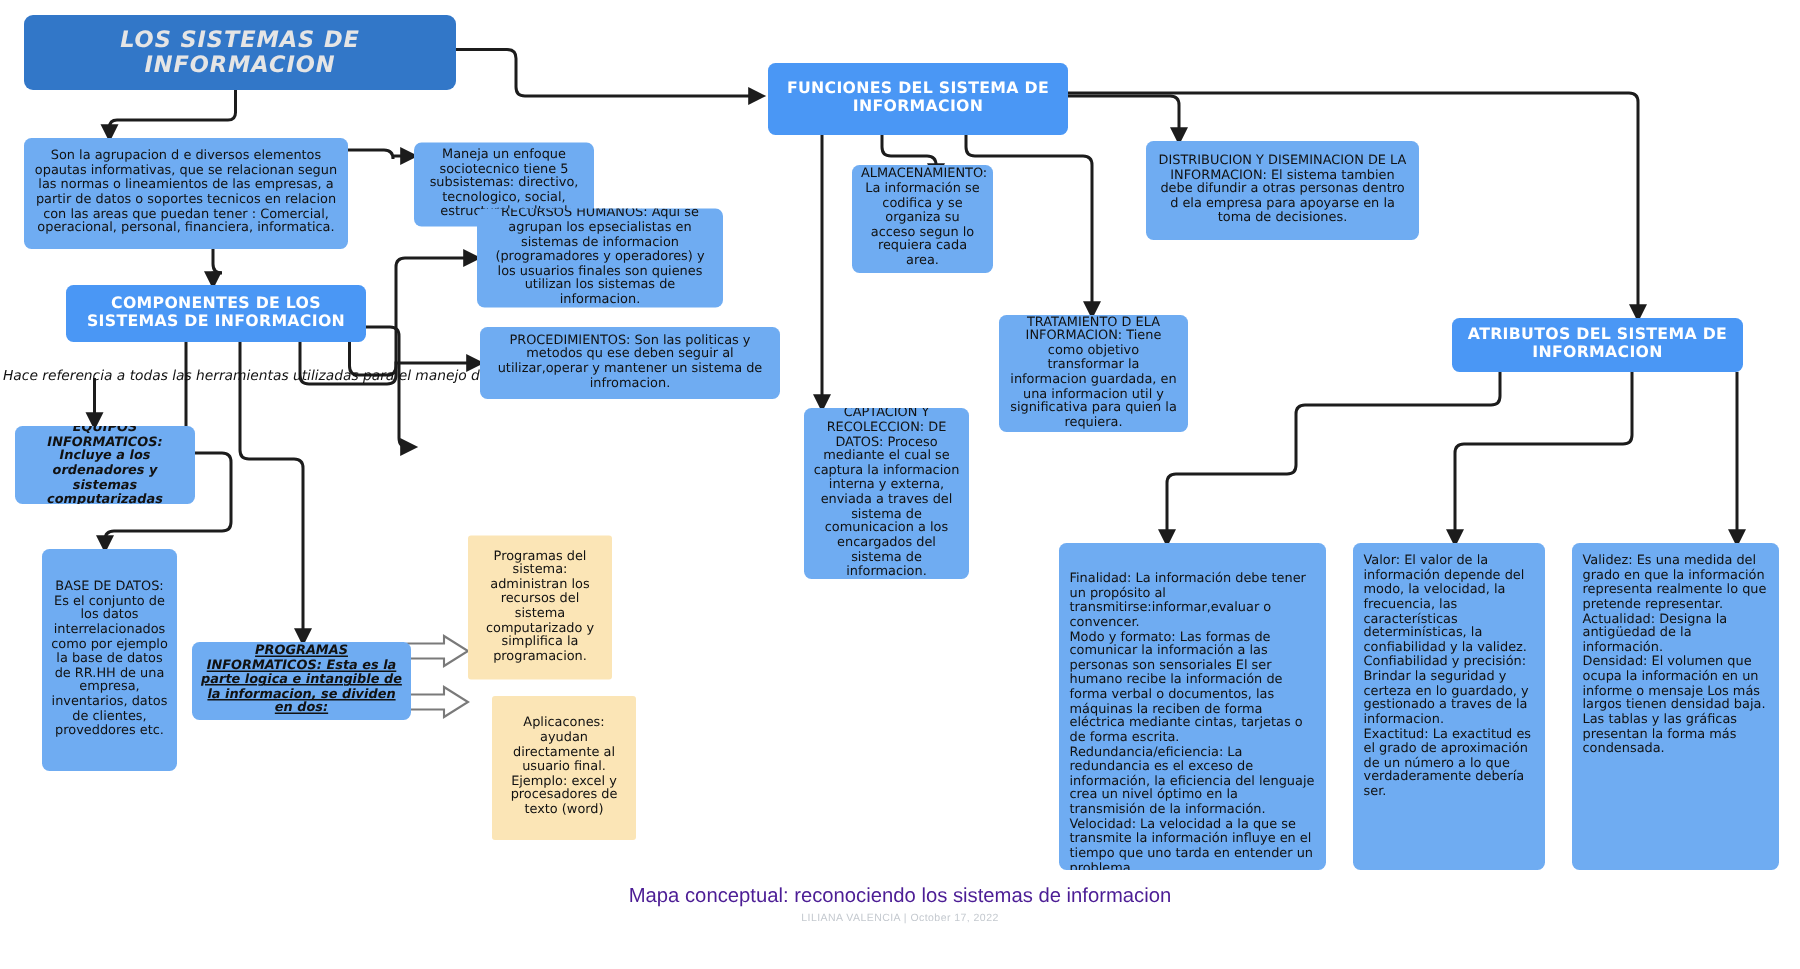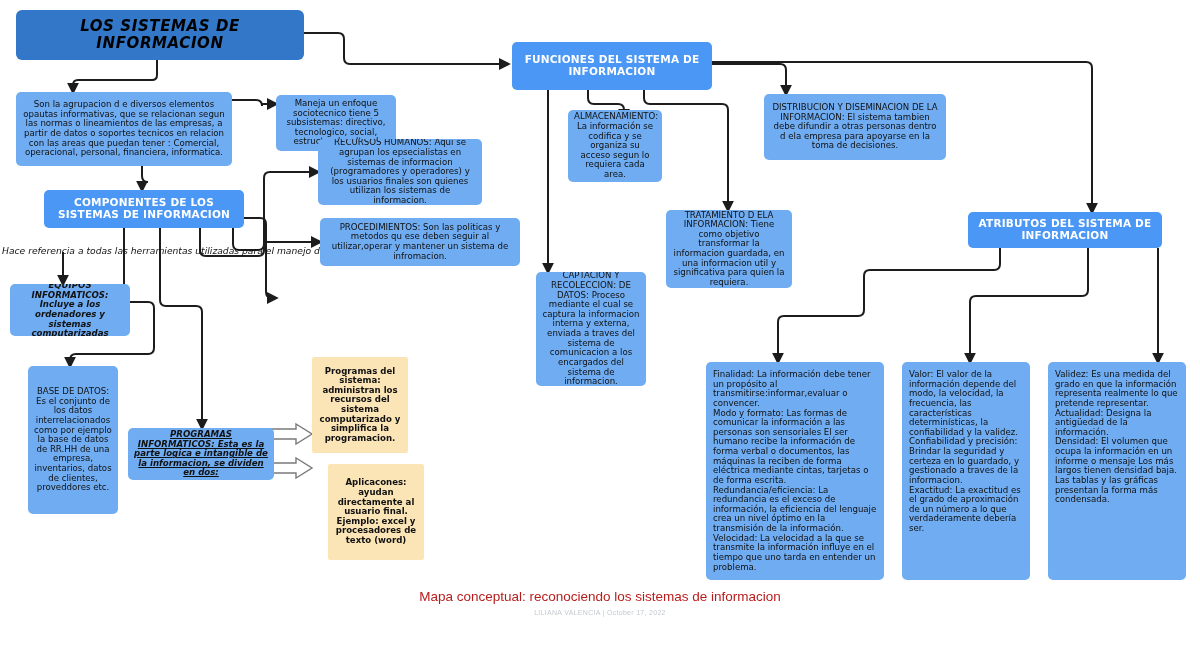--- a/index.html
+++ b/index.html
@@ -37,39 +37,38 @@
     line-height: 1.12;
     color: #111111;
     font-family: "DejaVu Sans", sans-serif;
     overflow: hidden;
   }
   .blue {
     background: #6FACF2;
   }
   .title-node {
     background: #3277C8;
-    color: #000000;
+    color: #e5e5e5;
     font-style: italic;
     font-weight: bold;
     letter-spacing: 0.6px;
     font-size: 15px;
     border-radius: 6px;
     align-items: center;
   }
   .hdr {
     background: #4A97F5;
     color: #ffffff;
     font-weight: bold;
     font-size: 10.5px;
     letter-spacing: 0.2px;
   }
   .yellow {
     background: #FBE5B6;
     border-radius: 2px;
-    font-weight: bold;
   }
   .plain-label {
     position: absolute;
     font-style: italic;
     font-size: 9.2px;
     color: #111111;
     white-space: nowrap;
   }
   .ital {
     font-style: italic;
@@ -90,21 +89,21 @@
   }
   .footer {
     position: absolute;
     left: 0;
     width: 1200px;
     text-align: center;
   }
   .footer-title {
     top: 589px;
     font-size: 13.5px;
-    color: #b91c1c;
+    color: #4c1d95;
     font-family: "Liberation Sans", sans-serif;
   }
   .footer-sub {
     top: 609px;
     font-size: 7px;
     color: #c4c9cf;
     letter-spacing: 0.3px;
     font-family: "Liberation Sans", sans-serif;
   }
 </style>
@@ -230,21 +229,21 @@
   </div>
 
   <div class="node blue" style="left:764px; top:94px; width:182px; height:66px; font-size:8.6px;">
     <span class="txt">DISTRIBUCION Y DISEMINACION DE LA INFORMACION:  El sistema tambien debe difundir a otras personas dentro d ela empresa para apoyarse en la toma de decisiones.</span>
   </div>
 
   <div class="node hdr" style="left:968px; top:212px; width:194px; height:36px;">
     <span class="txt">ATRIBUTOS DEL SISTEMA DE INFORMACION</span>
   </div>
 
-  <div class="node blue left-align" style="left:706px; top:362px; width:178px; height:218px; font-size:8.6px; align-items:flex-start; padding:8px 7px;">
+  <div class="node blue left-align" style="left:706px; top:362px; width:178px; height:218px; font-size:8.6px; align-items:flex-start; padding:20px 7px;">
     <span class="txt">Finalidad: La información debe tener un propósito al transmitirse:informar,evaluar o convencer.
 Modo y formato: Las formas de comunicar la información a las personas son sensoriales El ser humano recibe la información de forma verbal o documentos, las máquinas la reciben de forma eléctrica mediante cintas, tarjetas o de forma escrita.
 Redundancia/eficiencia: La redundancia es el exceso de información, la eficiencia del lenguaje crea un nivel óptimo en la transmisión de la información.
 Velocidad: La velocidad a la que se transmite la información influye en el tiempo que uno tarda en entender un problema.</span>
   </div>
 
   <div class="node blue left-align" style="left:902px; top:362px; width:128px; height:218px; font-size:8.6px; align-items:flex-start; padding:8px 7px;">
     <span class="txt">Valor: El valor de la información depende del modo, la velocidad, la frecuencia, las características determinísticas, la confiabilidad y la validez.
 Confiabilidad y precisión: Brindar la seguridad y certeza en lo  guardado, y gestionado a traves de la informacion.
 Exactitud: La exactitud es el grado de aproximación de un número a lo que verdaderamente debería ser.</span>

